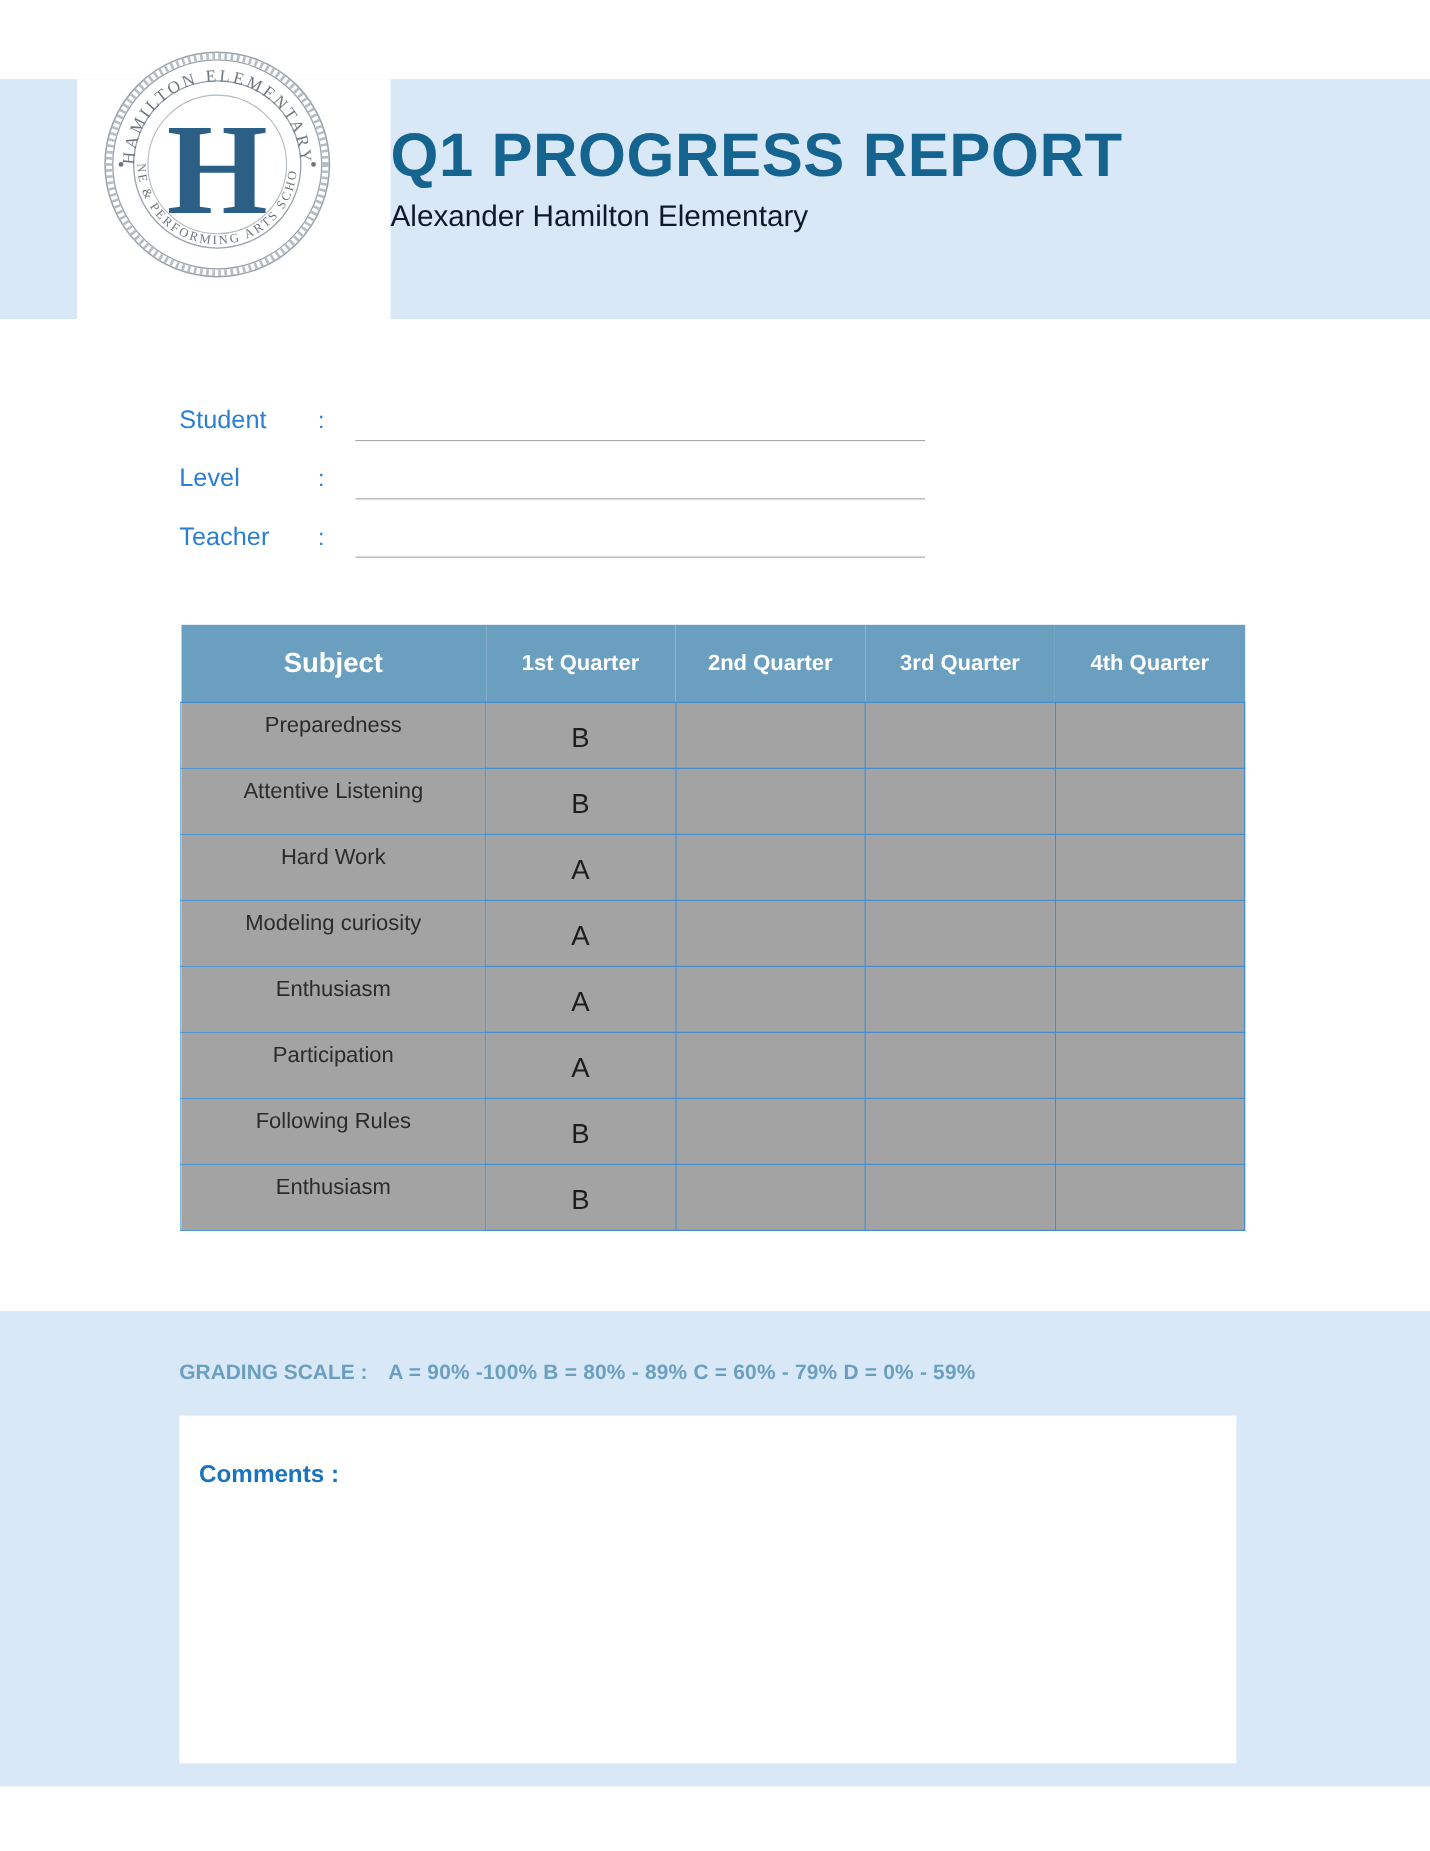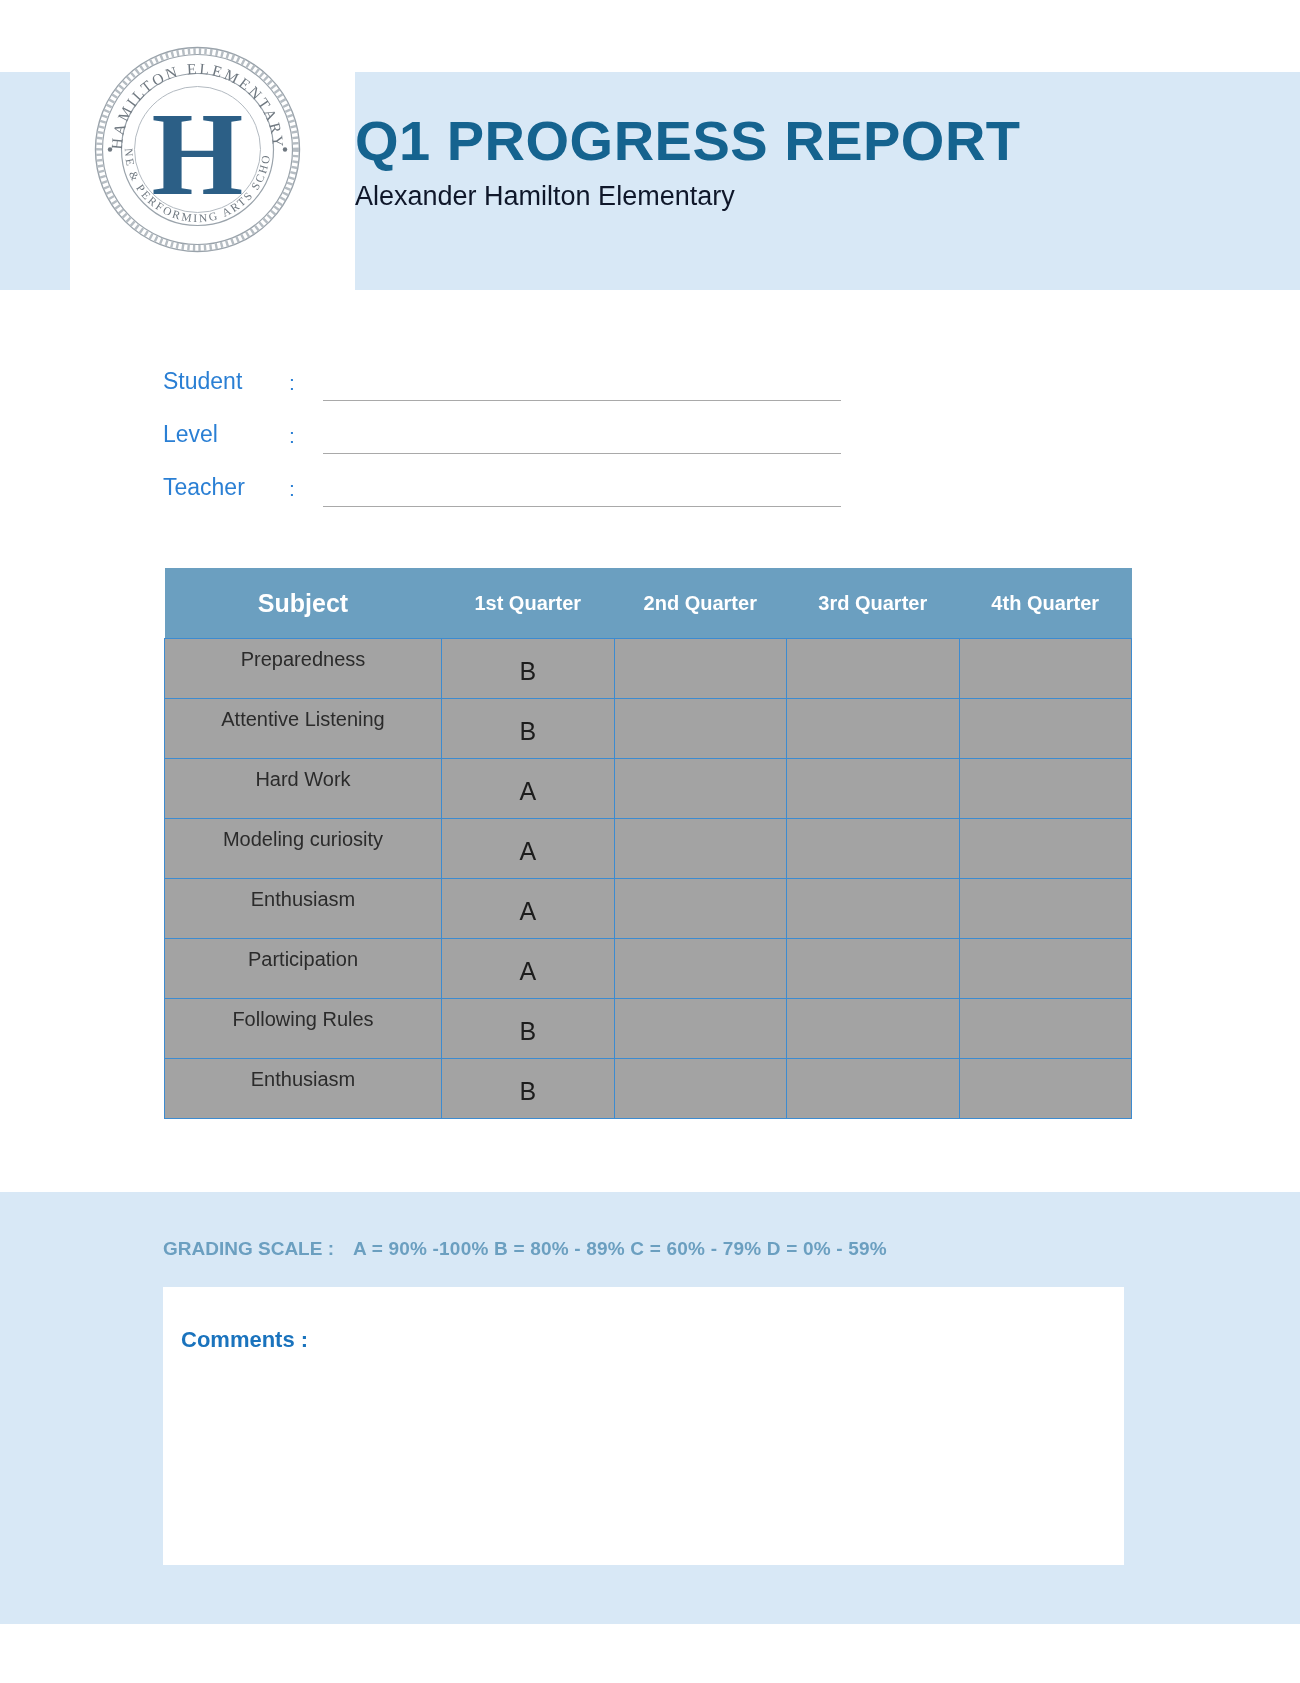--- a/index.html
+++ b/index.html
@@ -165,21 +165,21 @@
     white-space: nowrap;
   }
   .grading-scale .gs-label { margin-right: 19px; }
   .grading-scale .gs-values { letter-spacing: 0.2px; }
 
   .comments-box {
     position: absolute;
     left: 163px;
     top: 1287px;
     width: 961px;
-    height: 278px;
+    height: 316px;
     background: #ffffff;
   }
   .comments-label {
     position: absolute;
     left: 18px;
     top: 40px;
     font-size: 22px;
     font-weight: bold;
     color: #1a73bd;
   }

